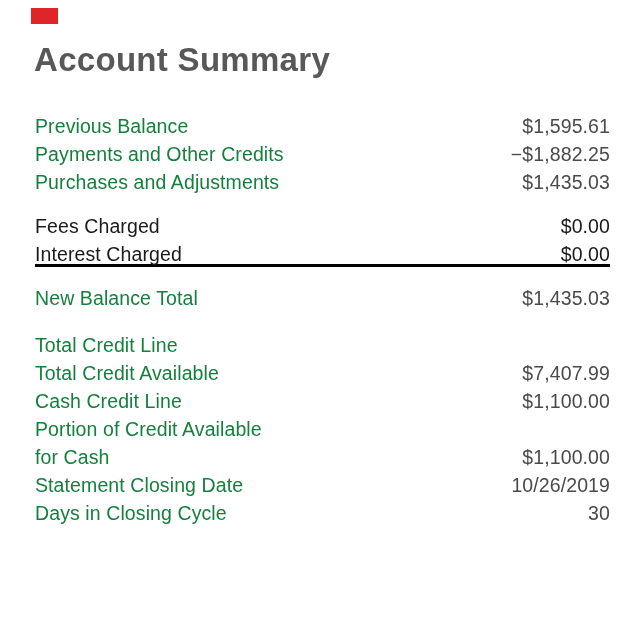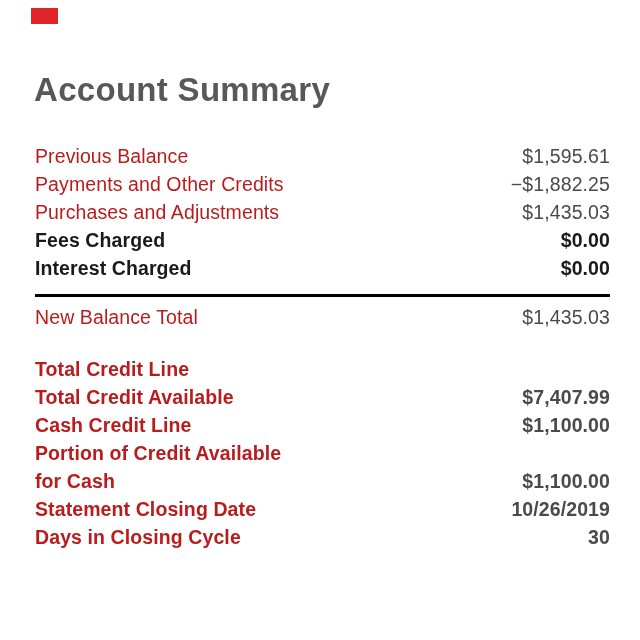--- a/index.html
+++ b/index.html
@@ -25,58 +25,58 @@
   }
   .page {
     position: absolute;
     left: 0;
     top: 0;
     width: 640px;
     padding: 0 30px 0 35px;
     box-sizing: border-box;
   }
   .page-title {
-    margin: 72px 0 0 -1px;
+    margin: 42px 0 0 -1px;
     font-size: 33px;
     line-height: 36px;
     font-weight: 700;
     color: #58585a;
     letter-spacing: 0.3px;
   }
   .summary-table {
     margin-top: 34px;
   }
   .row {
     display: flex;
     justify-content: space-between;
     align-items: baseline;
     height: 28px;
     line-height: 28px;
     font-size: 19.5px;
     letter-spacing: 0.1px;
   }
-  .row .label { color: #b91c1c; }
+  .row .label { color: #15803d; }
   .row .value { color: #4a4a4a; text-align: center; }
   .row.bold .label,
   .row.bold .value {
-    font-weight: 700;
+    font-weight: 400;
     color: #1a1a1a;
+    margin-top: 16px;
   }
   .divider {
     height: 3px;
     background: #000000;
     margin-top: 12px;
     border: none;
   }
   .new-balance {
-    margin-top: 6px;
+    margin-top: 17px;
   }
   .details-table {
-    margin-top: 24px;
-    font-weight: bold;
+    margin-top: 19px;
   }
 </style>
 </head>
 <body>
 
 <div class="red-marker"></div>
 
 <div class="page">
 
   <h1 class="page-title">Account Summary</h1>

